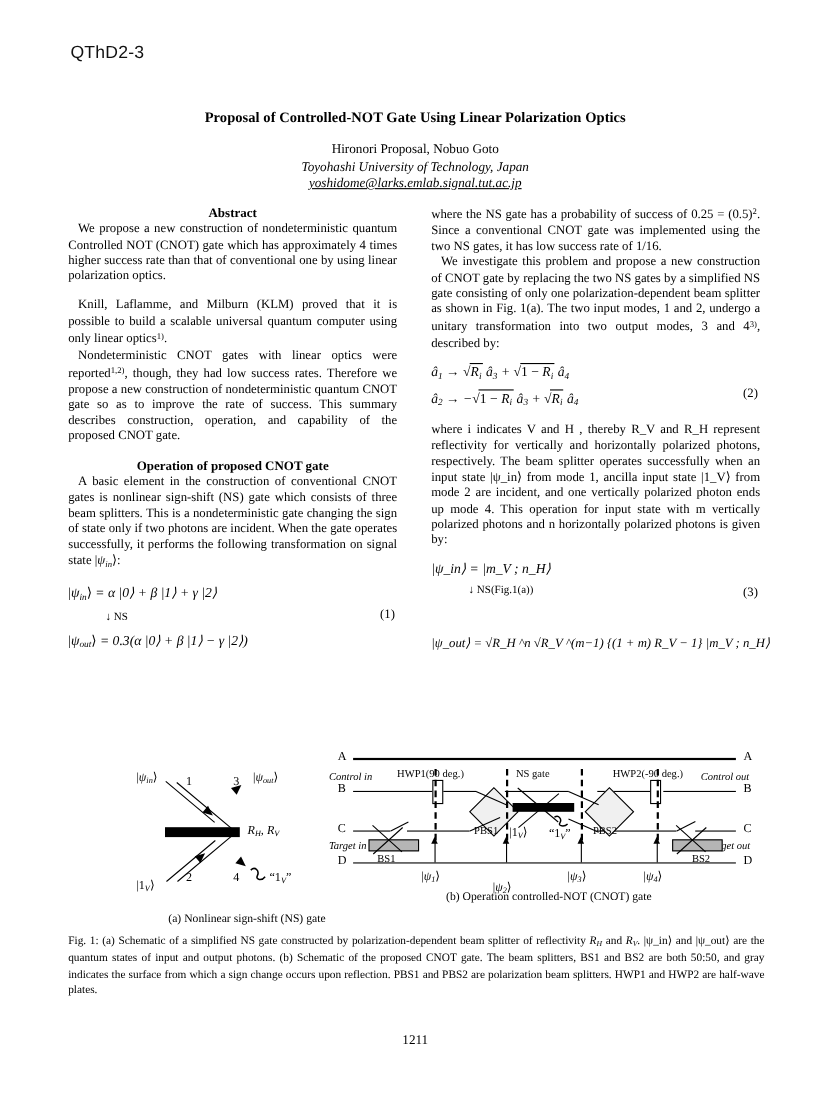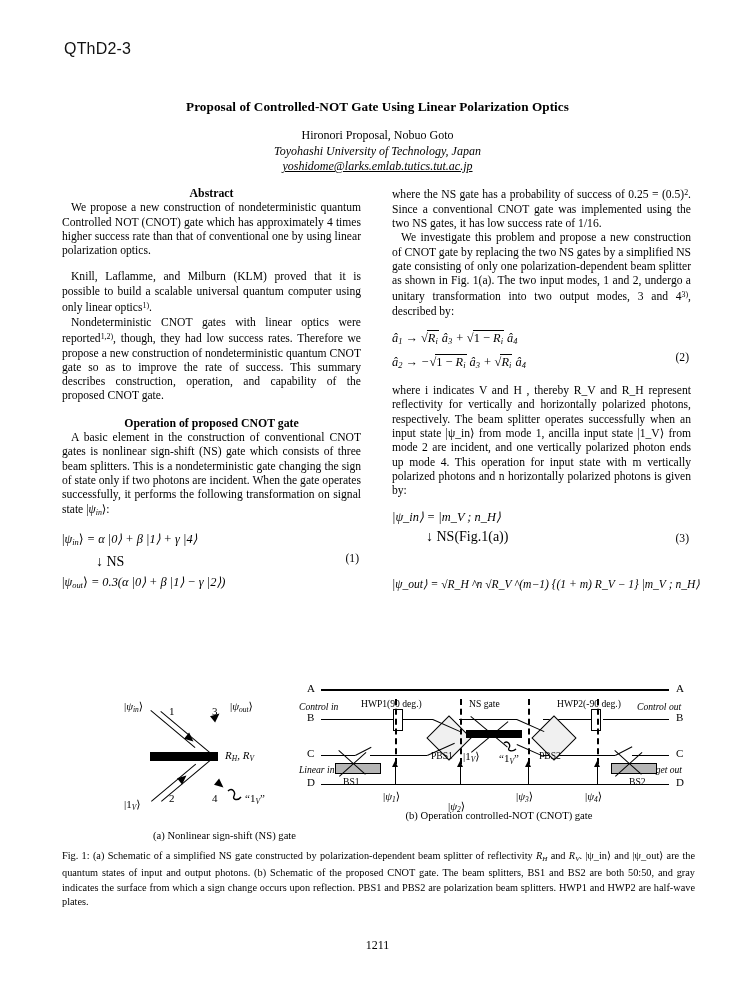--- a/index.html
+++ b/index.html
@@ -119,21 +119,21 @@
   .eqline { white-space: nowrap; }
   .eqnum {
     position: absolute;
     right: 2px;
     font-style: normal;
     font-size: 11.6px;
   }
   .arrowline {
     padding-left: 34px;
     font-style: normal;
-    font-size: 14px;
+    font-size: 10px;
   }
 
   
   .figure {
     position: absolute;
     left: 62px;
     top: 676px;
     width: 633px;
     height: 160px;
   }
@@ -231,21 +231,21 @@
 
 <div class="page">
 
   <div class="conf-id">QThD2-3</div>
 
   <div class="title">Proposal of Controlled-NOT Gate Using Linear Polarization Optics</div>
 
   <div class="authors">
     <div>Hironori Proposal, Nobuo Goto</div>
     <div class="affil">Toyohashi University of Technology, Japan</div>
-    <div class="email">yoshidome@larks.emlab.tutics.tut.ac.jp</div>
+    <div class="email">yoshidome@larks.emlab.signal.tut.ac.jp</div>
   </div>
 
   <div class="col col-left">
 
     <div class="sec-head">Abstract</div>
     <p class="body">We propose a new construction of nondeterministic quantum Controlled NOT (CNOT) gate which has approximately 4 times higher success rate than that of conventional one by using linear polarization optics.</p>
 
     <div class="gap"></div>
 
     <p class="body"><span>Knill, Laflamme, and Milburn (KLM) proved that it is possible to build a scalable universal quantum computer using only linear optics</span><span class="sup">1)</span><span>.</span></p>
@@ -255,21 +255,21 @@
 
     <div class="sec-head">Operation of proposed CNOT gate</div>
     <p class="body"><span>A basic element in the construction of conventional CNOT gates is nonlinear sign-shift (NS) gate which consists of three beam splitters. This is a nondeterministic gate changing the sign of state only if two photons are incident. When the gate operates successfully, it performs the following transformation on signal state</span>
       <span class="math">
         <span class="ket-bar">|</span><span>ψ</span><span class="sub">in</span><span class="ket-bar">⟩</span></span><span>:</span></p>
 
     <div class="eqblock">
       <div class="eqnum" style="top:20px;">(1)</div>
       <div class="eqline math">
         <span class="ket-bar">|</span><span>ψ</span><span class="sub">in</span><span class="ket-bar">⟩</span>
-        <span>= α |0⟩ + β |1⟩ + γ |4⟩</span>
+        <span>= α |0⟩ + β |1⟩ + γ |2⟩</span>
       </div>
       <div class="eqline arrowline">↓ <span>NS</span></div>
       <div class="eqline math">
         <span class="ket-bar">|</span><span>ψ</span><span class="sub">out</span><span class="ket-bar">⟩</span>
         <span>= 0.3(α |0⟩ + β |1⟩ − γ |2⟩)</span>
       </div>
     </div>
 
   </div>
 
@@ -357,21 +357,21 @@
     </div>
 
     <div class="figb">
 
       <div class="hline" style="left:22px; top:11px; width:348px; height:2px;"></div>
       <div class="lbl big" style="left:8px; top:4px;">A</div>
       <div class="lbl big" style="left:377px; top:4px;">A</div>
 
       <div class="lbl ital" style="left:0px; top:23px;">Control in</div>
       <div class="lbl ital" style="left:338px; top:23px;">Control out</div>
-      <div class="lbl ital" style="left:0px; top:86px;">Linear in</div>
+      <div class="lbl ital" style="left:0px; top:86px;">Target in</div>
       <div class="lbl ital" style="left:344px; top:86px;">Target out</div>
 
       <div class="lbl big" style="left:8px; top:33px;">B</div>
       <div class="lbl big" style="left:377px; top:33px;">B</div>
       <div class="hline" style="left:22px; top:41px; width:73px;"></div>
       <div class="hline" style="left:101px; top:41px; width:33px;"></div>
       <div class="hline" style="left:160px; top:41px; width:58px;"></div>
       <div class="hline" style="left:244px; top:41px; width:54px;"></div>
       <div class="hline" style="left:304px; top:41px; width:66px;"></div>
 

